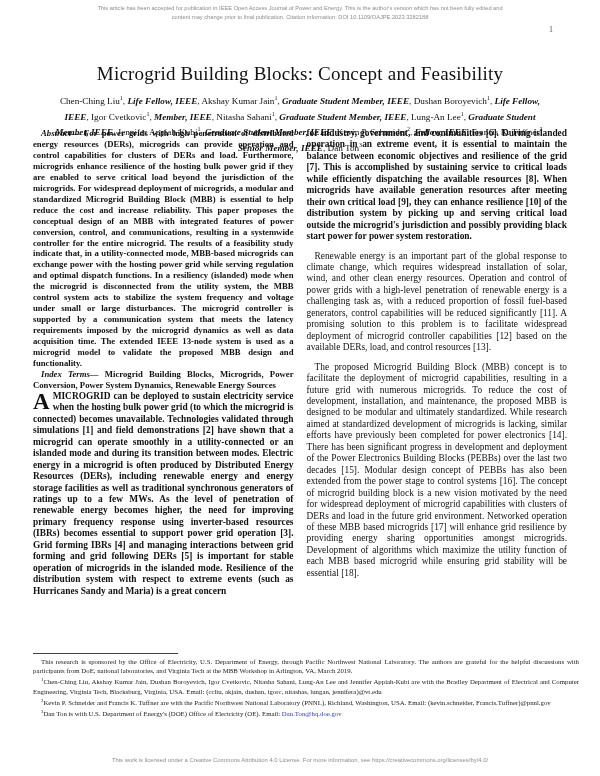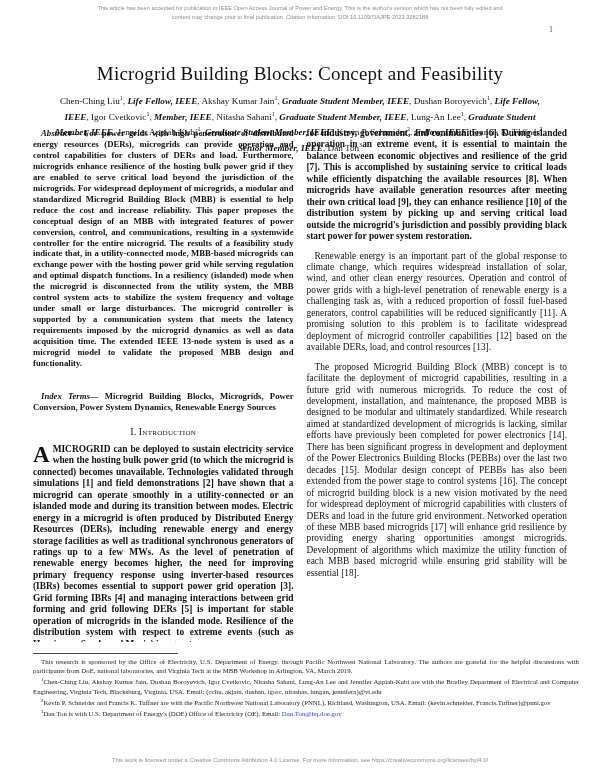--- a/index.html
+++ b/index.html
@@ -55,21 +55,21 @@
   }
   .col { flex: 0 0 260.5px; width: 260.5px; }
   p { margin: 0; }
   .abstract-p, .index-p {
     font-weight: bold;
     font-size: 8.7px;
     line-height: 10.95px;
     text-align: justify;
     text-indent: 8px;
   }
-  .index-p { margin-top: 22px; }
+  .index-p { margin-top: 0; }
   .lead-italic { font-style: italic; }
   .section-heading {
     text-align: center;
     font-size: 10px;
     margin: 13px 0 7px 0;
   }
   .smallcaps { font-variant: small-caps; letter-spacing: 0.3px; }
   .body-p {
     font-size: 9.4px;
     line-height: 11.45px;
@@ -131,21 +131,20 @@
     <span><span>Chen-Ching Liu</span><sup>1</sup><span>, </span><i>Life Fellow, IEEE</i><span>, </span></span><span><span>Akshay Kumar Jain</span><sup>1</sup><span>, </span><i>Graduate Student Member, IEEE</i><span>, </span></span><span><span>Dushan Boroyevich</span><sup>1</sup><span>, </span><i>Life Fellow, IEEE</i><span>, </span></span><span><span>Igor Cvetkovic</span><sup>1</sup><span>, </span><i>Member, IEEE</i><span>, </span></span><span><span>Nitasha Sahani</span><sup>1</sup><span>, </span><i>Graduate Student Member, IEEE</i><span>, </span></span><span><span>Lung-An Lee</span><sup>1</sup><span>, </span><i>Graduate Student Member, IEEE</i><span>, </span></span><span><span>Jennifer Appiah-Kubi</span><sup>1</sup><span>, </span><i>Graduate Student Member, IEEE</i><span>, </span></span><span><span>Kevin P. Schneider</span><sup>2</sup><span>, </span><i>Fellow, IEEE</i><span>, </span></span><span><span>Francis K. Tuffner</span><sup>2</sup><span>, </span><i>Senior Member, IEEE</i><span>, </span></span><span><span>Dan Ton</span><sup>3</sup><span></span><i></i><span></span></span>
   </div>
 
   <div class="columns">
 
     <div class="col">
       <p class="abstract-p"><span class="lead-italic">Abstract—</span><span> For power grids with high penetration of distributed energy resources (DERs), microgrids can provide operation and control capabilities for clusters of DERs and load. Furthermore, microgrids enhance resilience of the hosting bulk power grid if they are enabled to serve critical load beyond the jurisdiction of the microgrids. For widespread deployment of microgrids, a modular and standardized Microgrid Building Block (MBB) is essential to help reduce the cost and increase reliability. This paper proposes the conceptual design of an MBB with integrated features of power conversion, control, and communications, resulting in a systemwide controller for the entire microgrid. The results of a feasibility study indicate that, in a utility-connected mode, MBB-based microgrids can exchange power with the hosting power grid while serving regulation and optimal dispatch functions. In a resiliency (islanded) mode when the microgrid is disconnected from the utility system, the MBB control system acts to stabilize the system frequency and voltage under small or large disturbances. The microgrid controller is supported by a communication system that meets the latency requirements imposed by the microgrid dynamics as well as data acquisition time. The extended IEEE 13-node system is used as a microgrid model to validate the proposed MBB design and functionality.</span></p>
 
       <p class="index-p"><span class="lead-italic">Index Terms—</span><span> Microgrid Building Blocks, Microgrids, Power Conversion, Power System Dynamics, Renewable Energy Sources</span></p>
 
-      <div class="section-heading"><span>I.</span> <span class="smallcaps">Introduction</span></div>
 
       <p class="body-p no-indent"><span class="dropcap">A</span><span>MICROGRID can be deployed to sustain electricity service when the hosting bulk power grid (to which the microgrid is connected) becomes unavailable. Technologies validated through simulations [1] and field demonstrations [2] have shown that a microgrid can operate smoothly in a utility-connected or an islanded mode and during its transition between modes. Electric energy in a microgrid is often produced by Distributed Energy Resources (DERs), including renewable energy and energy storage facilities as well as traditional synchronous generators of ratings up to a few MWs. As the level of penetration of renewable energy becomes higher, the need for improving primary frequency response using inverter-based resources (IBRs) becomes essential to support power grid operation [3]. Grid forming IBRs [4] and managing interactions between grid forming and grid following DERs [5] is important for stable operation of microgrids in the islanded mode. Resilience of the distribution system with respect to extreme events (such as Hurricanes Sandy and Maria) is a great concern</span></p>
     </div>
 
     <div class="col">
       <p class="body-p no-indent">for industry, government, and communities [6]. During islanded operation in an extreme event, it is essential to maintain the balance between economic objectives and resilience of the grid [7]. This is accomplished by sustaining service to critical loads while efficiently dispatching the available resources [8]. When microgrids have available generation resources after meeting their own critical load [9], they can enhance resilience [10] of the distribution system by picking up and serving critical load outside the microgrid's jurisdiction and possibly providing black start power for power system restoration.</p>
       <p class="body-p">Renewable energy is an important part of the global response to climate change, which requires widespread installation of solar, wind, and other clean energy resources. Operation and control of power grids with a high-level penetration of renewable energy is a challenging task as, with a reduced proportion of fossil fuel-based generators, control capabilities will be reduced significantly [11]. A promising solution to this problem is to facilitate widespread deployment of microgrid controller capabilities [12] based on the available DERs, load, and control resources [13].</p>
       <p class="body-p">The proposed Microgrid Building Block (MBB) concept is to facilitate the deployment of microgrid capabilities, resulting in a future grid with numerous microgrids. To reduce the cost of development, installation, and maintenance, the proposed MBB is designed to be modular and ultimately standardized. While research aimed at standardized development of microgrids is lacking, similar efforts have previously been completed for power electronics [14]. There has been significant progress in development and deployment of the Power Electronics Building Blocks (PEBBs) over the last two decades [15]. Modular design concept of PEBBs has also been extended from the power stage to control systems [16]. The concept of microgrid building block is a new vision motivated by the need for widespread deployment of microgrid capabilities with clusters of DERs and load in the future grid environment. Networked operation of these MBB based microgrids [17] will enhance grid resilience by providing energy sharing opportunities amongst microgrids. Development of algorithms which maximize the utility function of each MBB based microgrid while ensuring grid stability will be essential [18].</p>
     </div>
 

